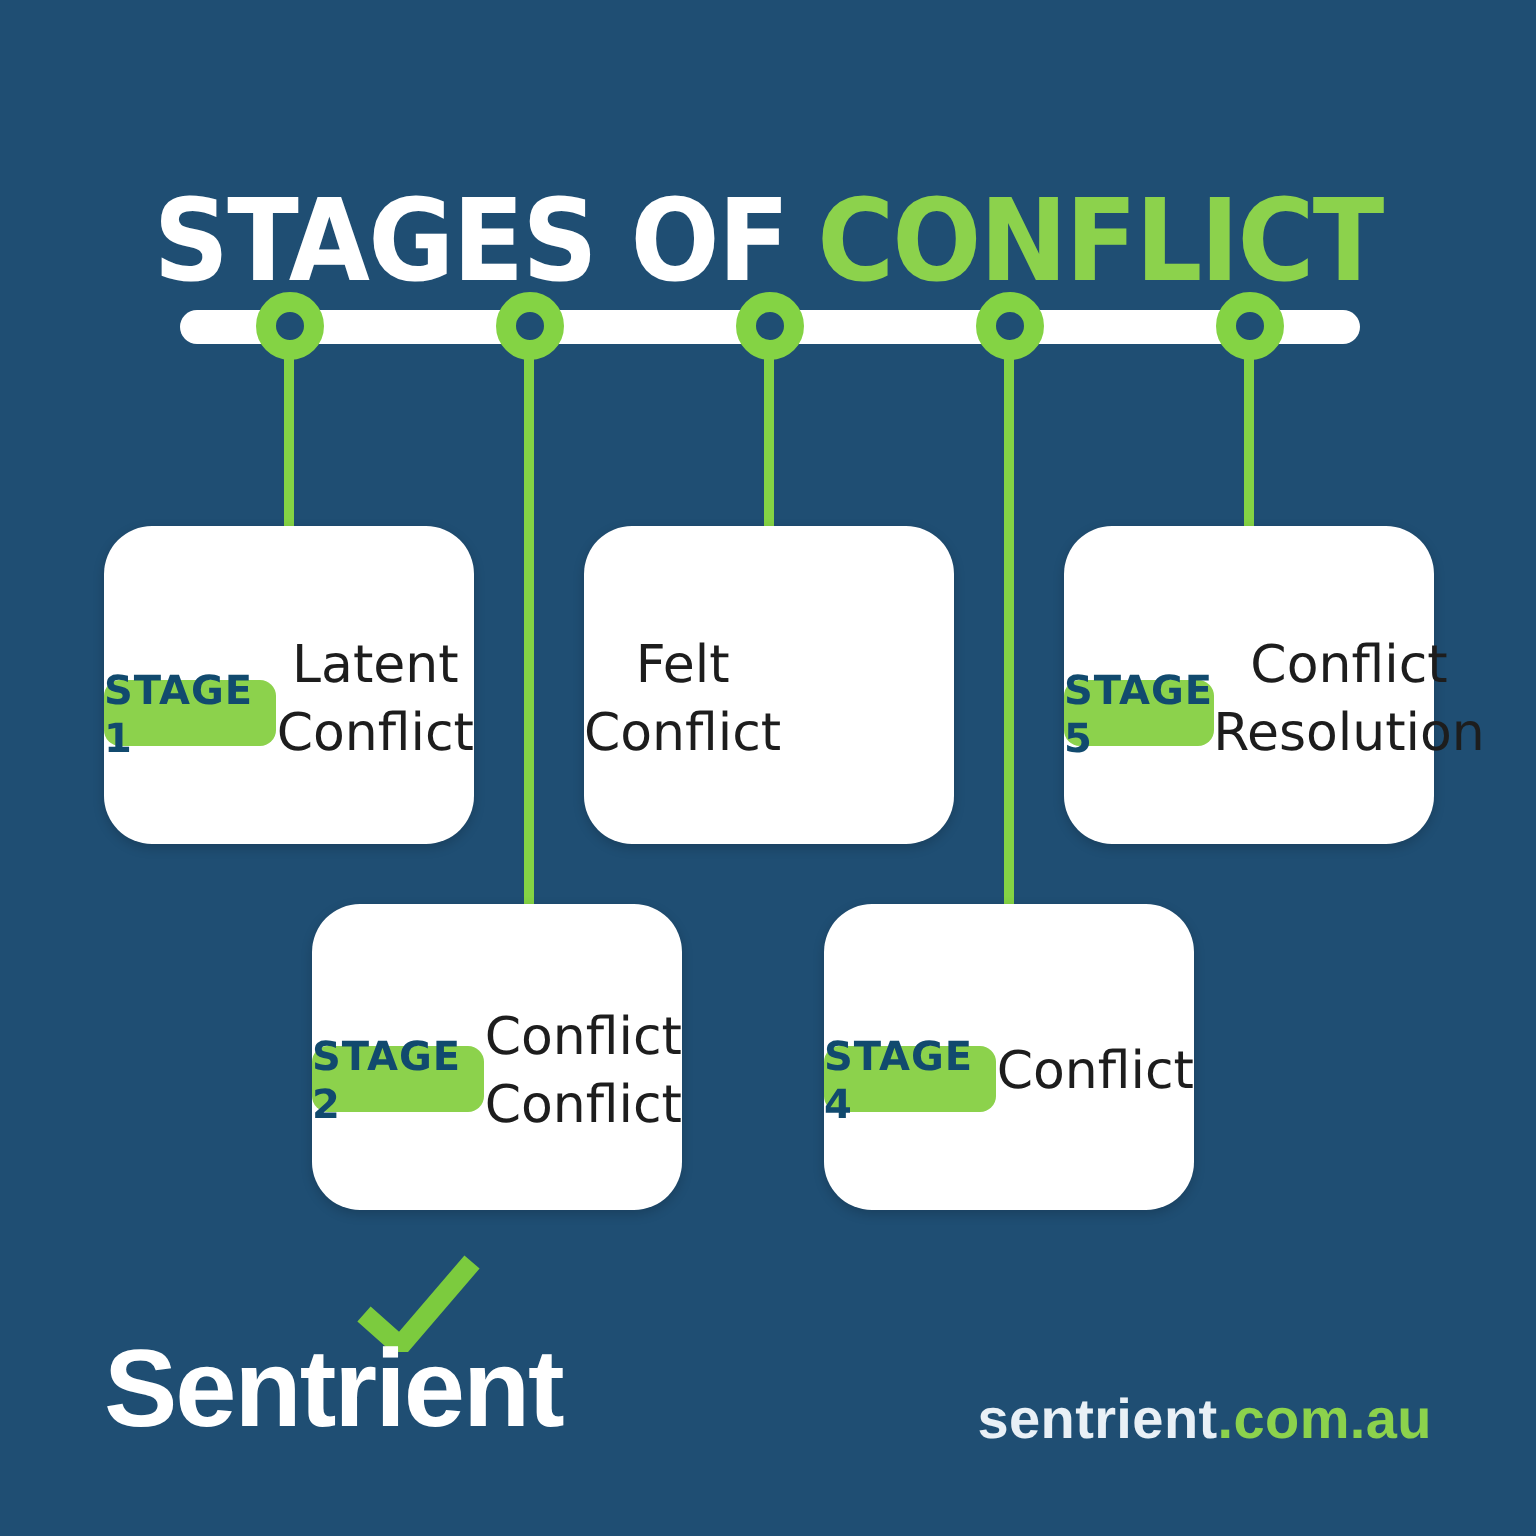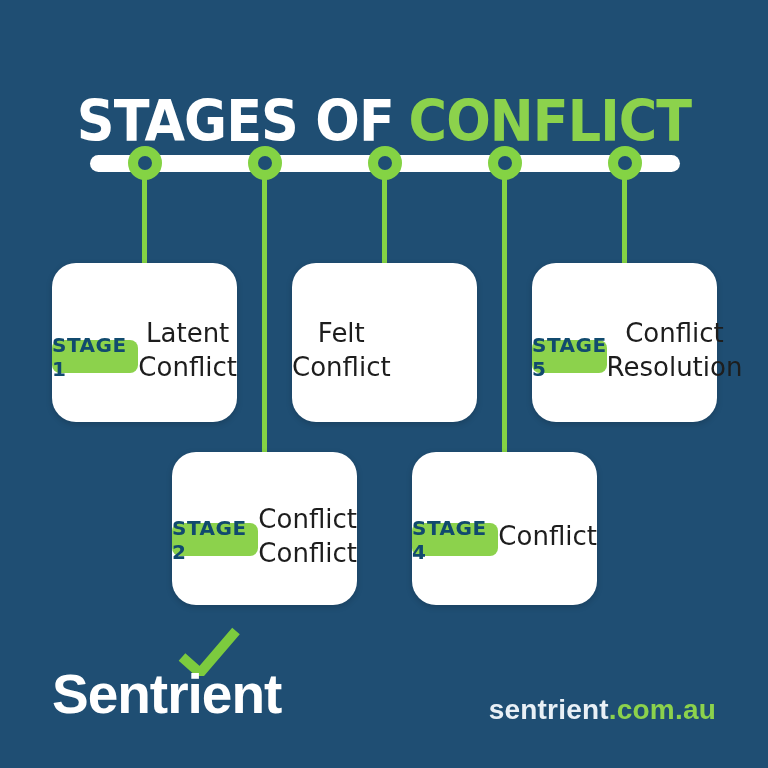--- a/index.html
+++ b/index.html
@@ -42,21 +42,21 @@
   .c2{left:262px;height:285px;} .c4{left:502px;height:285px;}
 
   
   .card{
     position:absolute;width:185px;background:#FFFFFF;border-radius:24px;
     z-index:2;display:flex;flex-direction:row;align-items:center;
     box-shadow:0 2px 6px rgba(0,0,0,0.18);
   }
   .row-top{top:263px;height:159px;}
   .row-bottom{top:452px;height:153px;}
-  .p1{left:52px;} .p2{left:172px;} .p3{left:292px;} .p4{left:412px;} .p5{left:532px;}
+  .p1{left:52px;} .p2{left:156px;} .p3{left:292px;} .p4{left:412px;} .p5{left:532px;}
   .row-top .badge{margin-top:28px;}
   .row-bottom .badge{margin-top:22px;}
 
   .badge{
     width:146px;height:33px;border-radius:8px;background:#8CD24C;
     display:flex;align-items:center;justify-content:center;
     color:#114A6E;font-size:20px;font-weight:800;letter-spacing:0.5px;
   }
   .card-label{
     margin-top:16px;text-align:center;

